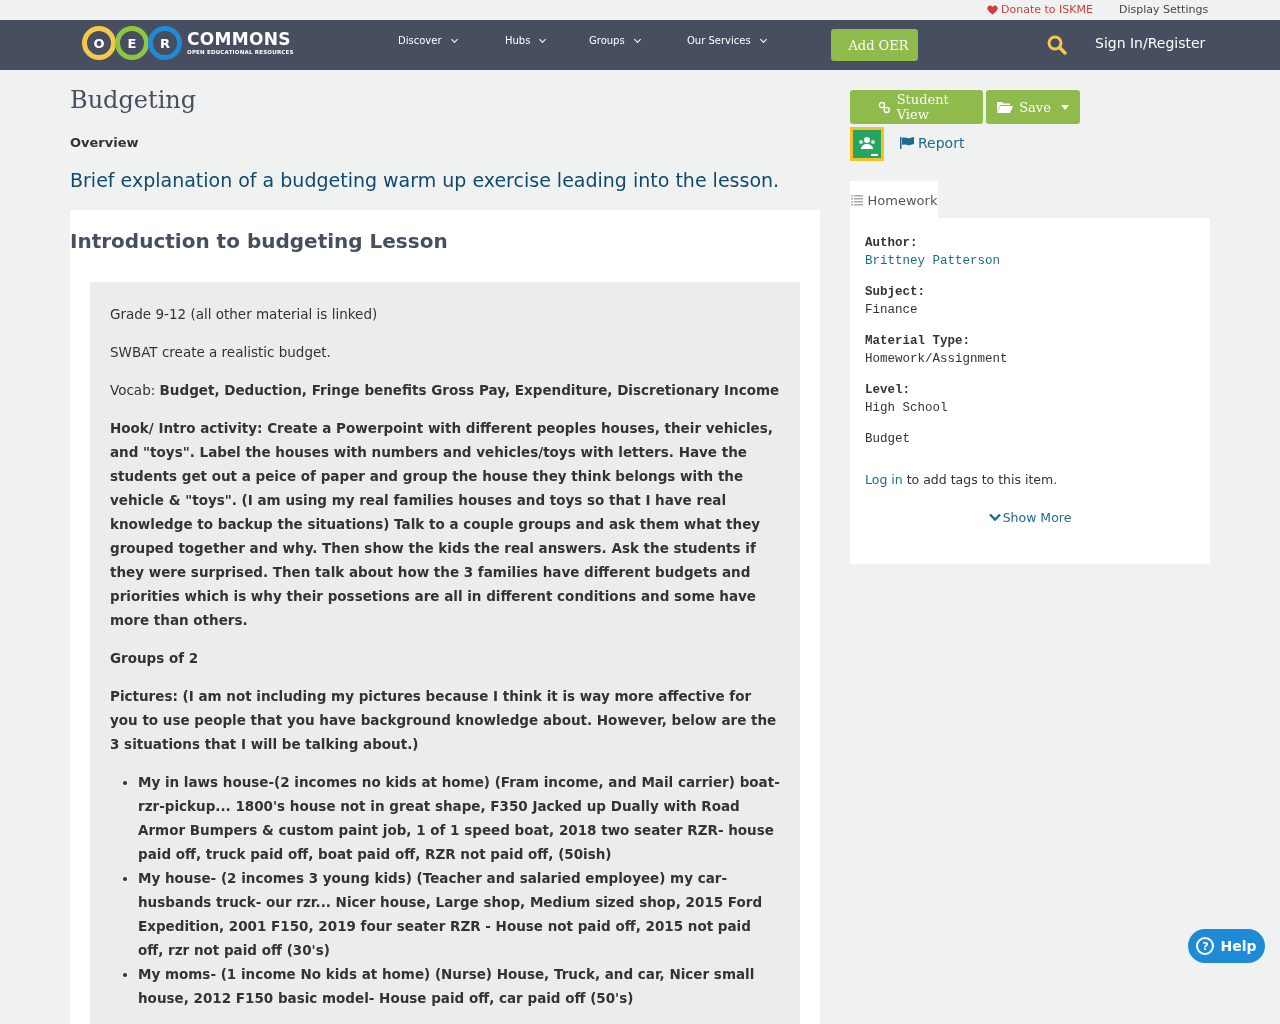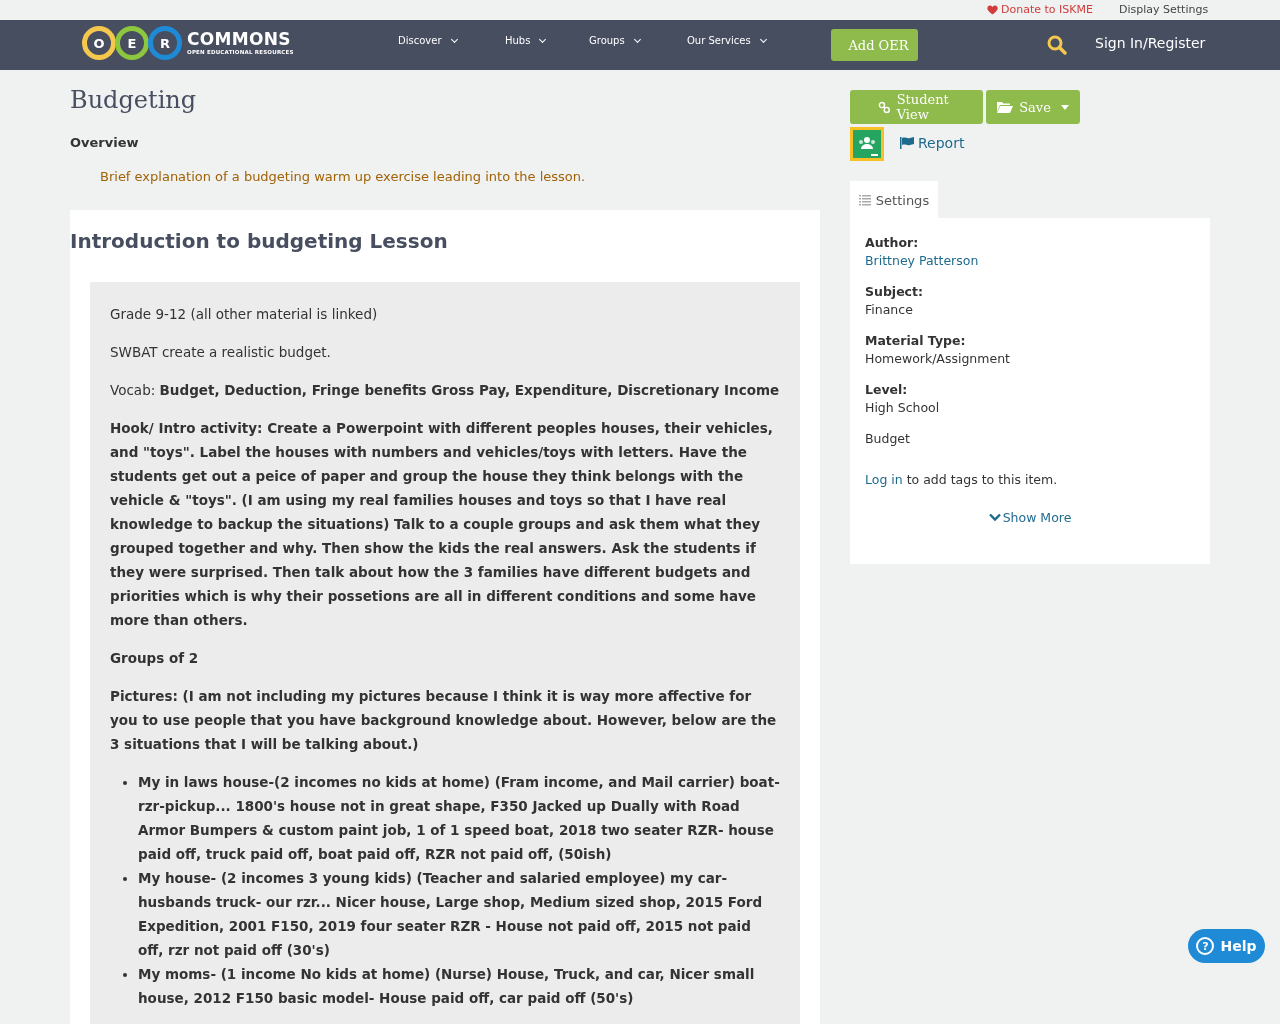--- a/index.html
+++ b/index.html
@@ -76,21 +76,21 @@
   .page-title {
     position: absolute; left: 70px; top: 86px;
     font-family: "DejaVu Serif", serif; font-size: 24px; color: #474e60; font-weight: normal;
   }
   .overview-label {
     position: absolute; left: 70px; top: 135px;
     font-size: 13px; font-weight: bold; color: #333;
   }
   .overview-text {
     position: absolute; left: 70px; top: 169px;
-    font-size: 13px; color: #a16207; margin-left: 30px;
+    font-size: 19px; color: #0c4a6e;
   }
   .content-card {
     position: absolute; left: 70px; top: 210px; width: 750px; height: 820px;
     background: #fff;
   }
   .section-title {
     position: absolute; left: 0; width: 750px; top: 19px; text-align: left;
     font-size: 20px; font-weight: bold; color: #474e60;
   }
   .lesson-box {
@@ -129,21 +129,21 @@
   }
   .details-tab {
     position: absolute; left: 850px; top: 181px; width: 88px; height: 38px; background: #fff;
     display: flex; align-items: center; justify-content: center; gap: 5px;
     font-size: 13px; color: #555;
   }
   .details-panel {
     position: absolute; left: 850px; top: 218px; width: 360px; height: 346px; background: #fff;
     padding: 16px 15px;
   }
-  .detail-row { margin-bottom: 13px; font-size: 12.5px; line-height: 18px; }
+  .detail-row { margin-bottom: 13px; font-size: 12.5px; line-height: 18px; font-family: Liberation Mono, monospace; }
   .detail-row .lbl { font-weight: bold; color: #333; }
   .detail-row .val { color: #333; }
   .detail-row .val.link { color: #1f6a8f; }
   .login-line { margin-top: 24px; font-size: 12.5px; color: #333; }
   .login-line .link { color: #1f6a8f; }
   .show-more {
     margin-top: 23px; text-align: center; font-size: 12.5px; color: #1f6a8f;
     display: flex; align-items: center; justify-content: center; gap: 2px;
   }
 
@@ -272,21 +272,21 @@
   <svg width="12" height="11" viewBox="0 0 12 11">
     <rect x="0" y="0" width="2" height="1.5" fill="#aaa"></rect>
       <rect x="3" y="0" width="9" height="1.5" fill="#aaa"></rect>
     <rect x="0" y="3" width="2" height="1.5" fill="#aaa"></rect>
       <rect x="3" y="3" width="9" height="1.5" fill="#aaa"></rect>
     <rect x="0" y="6" width="2" height="1.5" fill="#aaa"></rect>
       <rect x="3" y="6" width="9" height="1.5" fill="#aaa"></rect>
     <rect x="0" y="9" width="2" height="1.5" fill="#aaa"></rect>
       <rect x="3" y="9" width="9" height="1.5" fill="#aaa"></rect>
   </svg>
-  <span>Settings</span>
+  <span>Homework</span>
 </div>
 
 <div class="details-panel">
   <div class="detail-row">
     <div class="lbl">Author:</div>
     <a class="val link">Brittney Patterson</a>
   </div>
   <div class="detail-row">
     <div class="lbl">Subject:</div>
     <div class="val">Finance</div>

